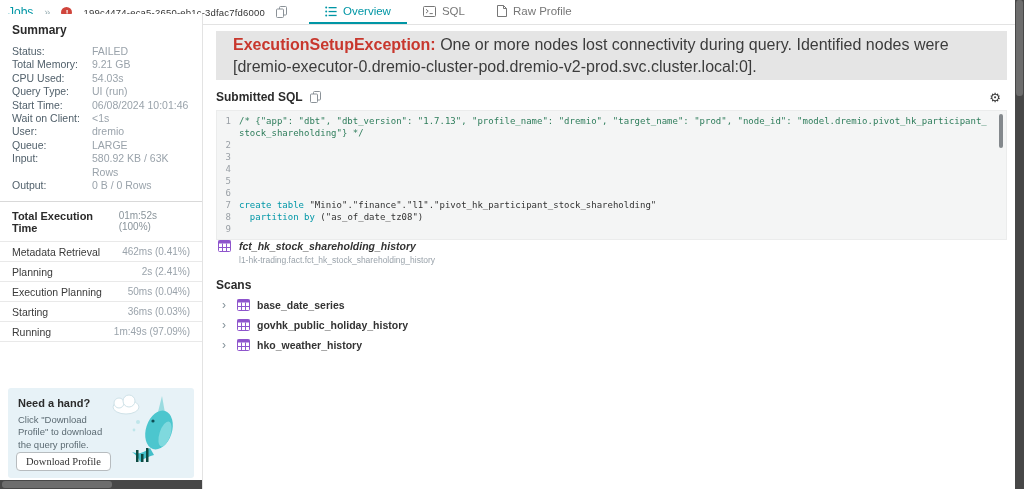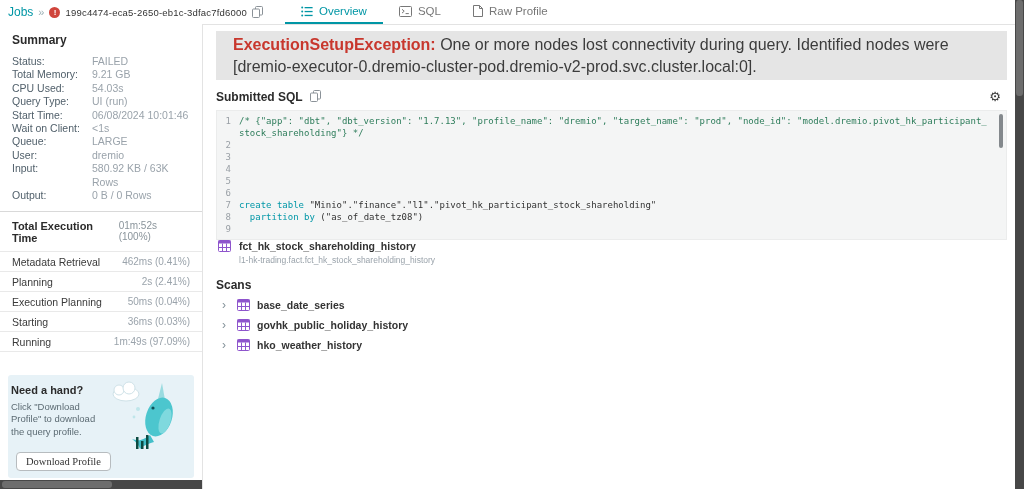--- a/index.html
+++ b/index.html
@@ -2,78 +2,78 @@
 <html><head>
 <meta charset="utf-8">
 <style>
   * { box-sizing: border-box; }
   body { margin:0; font-family:"Liberation Sans","DejaVu Sans",sans-serif; background:#fff; color:#333; }
   .app { position:relative; width:1024px; height:489px; overflow:hidden; background:#fff; }
 
   
   .topbar { position:absolute; top:0; left:0; right:9px; height:25px; background:#fff;
             border-bottom:1px solid #e3e3e3; display:flex; align-items:stretch; }
-  .crumbs { display:flex; align-items:center; gap:5px; padding-left:8px; }
+  .crumbs { display:flex; align-items:center; gap:11px; padding-left:8px; }
   .jobs-link { color:#0096a5; font-size:12px; text-decoration:none; cursor:pointer; }
   .crumb-sep { color:#9ab0b5; font-size:11px; }
   .err-badge { width:11px; height:11px; border-radius:50%; background:#d0453c; color:#fff;
                font-size:8px; font-weight:bold; display:flex; align-items:center; justify-content:center; flex:none; }
   .job-id { font-size:9.5px; color:#333; letter-spacing:0.2px; }
   .icon-btn { display:inline-flex; align-items:center; cursor:pointer; }
   .tabs { display:flex; margin-left:22px; }
   .tab { display:flex; align-items:center; gap:6px; padding:0 16px; font-size:11.5px; color:#777;
          border-bottom:2px solid transparent; cursor:pointer;text-align:right; }
   .tab.active { color:#0096a5; border-bottom-color:#0096a5; }
 
   
-  .sidebar { position:absolute; top:24px; left:0; width:203px; bottom:0; background:#fff;
+  .sidebar { position:absolute; top:14px; left:0; width:203px; bottom:0; background:#fff;
              border-right:1px solid #e3e3e3; padding-top:9px; overflow:hidden; }
   .sidebar h3 { margin:0 12px 8px; font-size:12px; color:#2b2b2b; }
   .kv { display:flex; padding:0 12px; line-height:13.4px; font-size:10.5px; }
   .kv .k { width:80px; color:#51606b; flex:none; }
   .kv .v { color:#9aa3ab; flex:1; }
   .exec { border-top:1px solid #d9d9d9; margin-top:9px; padding-top:8px; }
   .exec-head { display:flex; justify-content:space-between; align-items:flex-start; padding:0 12px 7px; }
   .exec-title { font-size:11px; font-weight:bold; color:#2b2b2b; }
   .exec-total { font-size:10px; color:#8a949b; }
   .phases { border-bottom:1px solid #e9e9e9; }
   .phase { display:flex; justify-content:space-between; padding:3.5px 12px; border-top:1px solid #e9e9e9;
            font-size:10.5px; color:#3a3a3a; }
   .phase .pv { color:#9aa3ab; font-size:10px; }
 
-  .help-box { position:absolute; left:8px; right:8px; bottom:11px; height:103px; background:#e7f2f7;
-              border-radius:3px; padding:9px 3px; }
+  .help-box { position:absolute; left:8px; right:8px; bottom:11px; height:90px; background:#e7f2f7;
+              border-radius:3px; padding:9px 10px; }
   .help-title { font-size:11px; font-weight:bold; color:#2b2b2b; margin-bottom:5px; }
   .help-text { font-size:9.5px; color:#5c6b73; width:96px; line-height:1.3; }
   .narwhal { position:absolute; right:2px; top:4px; }
   .download-btn { position:absolute; left:8px; bottom:7px; background:#fff; border:1px solid #b7bcbf;
                   border-radius:4px; padding:3px 9px; font-size:10.5px; color:#333; cursor:pointer;
                   font-family:Liberation Serif, serif; }
 
   
   .main { position:absolute; left:204px; top:25px; right:9px; bottom:0; padding:6px 8px 0 12px; overflow:hidden; }
   .error-banner { background:#e5e5e5; padding:3px 17px; font-size:16px; color:#3c3c3c; line-height:1.35; }
   .error-banner .err-name { color:#c8372d; font-weight:bold; }
-  .sql-head { display:flex; align-items:flex-start; gap:7px; margin:10px 0 6px; }
+  .sql-head { display:flex; align-items:center; gap:7px; margin:10px 0 6px; }
   .sql-head h3 { margin:0; font-size:12px; color:#2b2b2b; }
   .gear { margin-left:auto; margin-right:6px; font-size:13px; color:#3a3a3a; cursor:pointer; line-height:1; }
 
   .code { position:relative; background:#f4f5f5; border:1px solid #ebecec; padding:4px 0;
           font-family:"DejaVu Sans Mono",monospace; font-size:9px; line-height:12px; }
   .cl { display:flex; min-height:12px; }
   .ln { width:22px; text-align:right; padding-right:8px; color:#9aa0a6; flex:none; user-select:none; }
   .ct { white-space:pre-wrap; word-break:break-all; flex:1; padding-right:16px; color:#333; }
   .comment { color:#2e7d5b; }
   .kw { color:#0097a7; }
   .idt { color:#333; }
   .code-scroll-thumb { position:absolute; right:3px; top:3px; width:4px; height:34px; background:#84898d; border-radius:2px; cursor:pointer; }
 
   .section-title { font-size:12px; color:#2b2b2b; margin:13px 0 7px; font-weight:bold; }
   .dataset-row { display:flex; gap:8px; align-items:flex-start; margin-left:2px; cursor:pointer; }
-  .ds-name { font-size:10.5px; font-weight:bold; color:#333; line-height:1.2; }
+  .ds-name { font-size:10.5px; font-weight:bold; color:#333; line-height:1.2;font-style:italic; }
   .ds-path { font-size:8.5px; color:#9aa3ab; margin-top:2px; }
   .scan-row { display:flex; align-items:center; gap:7px; margin:0 0 8px 6px; cursor:pointer; }
   .chev { color:#84929a; font-size:12px; width:8px; line-height:1; }
   .scan-name { font-size:10.5px; font-weight:bold; color:#333; }
 
   
   .vscroll { position:absolute; right:0; top:0; width:9px; height:100%; background:#474747; cursor:pointer; }
   .vthumb { position:absolute; top:0; left:1px; width:7px; height:96px; background:#6d6d6d; border-radius:3px; }
   .hscroll { position:absolute; left:0; bottom:0; width:203px; height:9px; background:#474747; cursor:pointer; }
   .hthumb { position:absolute; left:2px; top:1px; width:110px; height:7px; background:#6d6d6d; border-radius:3px; }
@@ -154,26 +154,26 @@
         </div>
       <div class="kv">
           <span class="k">Start Time:</span>
           <span class="v">06/08/2024 10:01:46</span>
         </div>
       <div class="kv">
           <span class="k">Wait on Client:</span>
           <span class="v">&lt;1s</span>
         </div>
       <div class="kv">
+          <span class="k">User:</span>
+          <span class="v">dremio</span>
+        </div>
+      <div class="kv">
           <span class="k">Queue:</span>
           <span class="v">LARGE</span>
-        </div>
-      <div class="kv">
-          <span class="k">User:</span>
-          <span class="v">dremio</span>
         </div>
       <div class="kv">
           <span class="k">Input:</span>
           <span class="v">580.92 KB / 63K Rows</span>
         </div>
       <div class="kv">
           <span class="k">Output:</span>
           <span class="v">0 B / 0 Rows</span>
         </div>
     </div>

